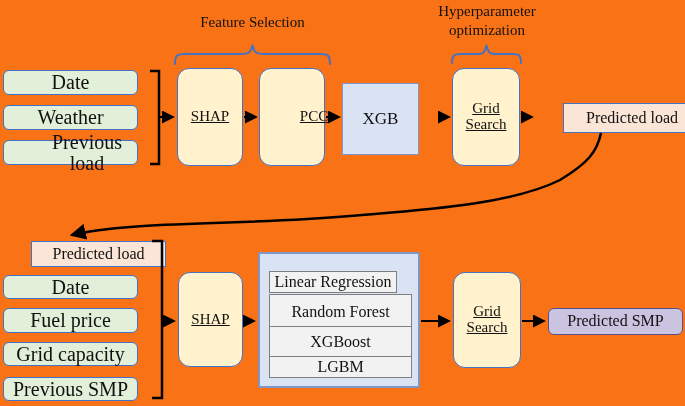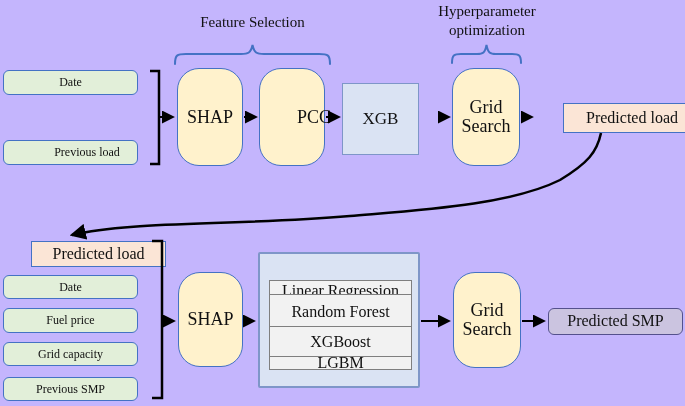--- a/index.html
+++ b/index.html
@@ -1,39 +1,39 @@
 <!DOCTYPE html>
 <html style="--input-fill: #e2efd9; --input-border: #4472c4; --process-fill: #fff2cc; --process-border: #4472c4; --model-fill: #dae3f3; --model-border: #7e96c8; --submodel-fill: #f2f2f2; --submodel-border: #7f7f7f; --load-fill: #fbe5d6; --load-border: #4472c4; --smp-fill: #cbc4e0; --smp-border: #54518c; --brace: #4472c4; --line: #000000;"><head>
 <meta charset="utf-8">
 <style>
   html,body{margin:0;padding:0;background:#ffffff;}
   .canvas{
-    position:relative;width:685px;height:406px;background:#c4b5fd;
+    position:relative;width:685px;height:406px;background:#f97316;
     font-family:"Liberation Serif","DejaVu Serif",serif;
     color:#111;overflow:hidden;
   }
   .box{
     position:absolute;box-sizing:border-box;
     display:flex;align-items:center;justify-content:center;
     text-align:center;line-height:1.05;
   }
   .input-box{
     background:var(--input-fill,#e2efd9);
     border:1.5px solid var(--input-border,#4472c4);
-    border-radius:6px;font-size:12px;
+    border-radius:6px;font-size:20px;
   }
   .load-box{
     background:var(--load-fill,#fbe5d6);
     border:1.5px solid var(--load-border,#4472c4);
     border-radius:0;font-size:16px;margin-left:28px;
   }
   .process-box{
     background:var(--process-fill,#fff2cc);
     border:1.5px solid var(--process-border,#4472c4);
-    border-radius:22px;font-size:18px;
+    border-radius:12px;font-size:15px;text-decoration:underline;
   }
   .xgb-box{
     background:var(--model-fill,#dae3f3);
     border:1.5px solid var(--model-border,#7e96c8);
     border-radius:0;font-size:17px;
   }
   .model-container{
     background:var(--model-fill,#dae3f3);
     border:2px solid var(--model-border,#7e96c8);
     border-radius:2px;
@@ -59,41 +59,42 @@
 </head>
 <body>
 
 <div class="canvas">
 
   <div class="lbl" style="left:160px;top:13px;width:185px;">Feature Selection</div>
 
   <div class="lbl" style="left:417px;top:2px;width:140px;">Hyperparameter optimization</div>
 
   <div class="box input-box" style="left:3px;top:70px;width:135px;height:25px;">Date</div>
+  <div class="box input-box" style="left:3px;top:105px;width:135px;height:25px;">Weather</div>
   <div class="box input-box" style="left:3px;top:140px;width:135px;height:25px;padding-left:33px;">Previous load</div>
 
   <div class="box process-box" style="left:177px;top:68px;width:66px;height:98px;">SHAP</div>
   <div class="box process-box" style="left:259px;top:68px;width:66px;height:98px;padding-left:44px;">PCC</div>
   <div class="box xgb-box" style="left:342px;top:83px;width:77px;height:72px;">XGB</div>
   <div class="box process-box" style="left:452px;top:68px;width:68px;height:98px;padding:0 8px;">Grid Search</div>
   <div class="box load-box" style="left:535px;top:103px;width:138px;height:30px;">Predicted load</div>
 
   <div class="box load-box" style="left:3px;top:241px;width:135px;height:26px;">Predicted load</div>
   <div class="box input-box" style="left:3px;top:275px;width:135px;height:24px;">Date</div>
   <div class="box input-box" style="left:3px;top:308px;width:135px;height:25px;">Fuel price</div>
   <div class="box input-box" style="left:3px;top:342px;width:135px;height:24px;">Grid capacity</div>
   <div class="box input-box" style="left:3px;top:377px;width:135px;height:24px;">Previous SMP</div>
 
   <div class="box process-box" style="left:178px;top:272px;width:65px;height:95px;">SHAP</div>
 
   <div class="box model-container" style="left:258px;top:252px;width:162px;height:136px;">
-    <div class="box submodel-box" style="left:9px;top:26px;width:143px;height:22px;">Linear Regression</div>
+    <div class="box submodel-box" style="left:9px;top:17px;width:128px;height:22px;">Linear Regression</div>
     <div class="box submodel-box" style="left:9px;top:40px;width:143px;height:36px;">Random Forest</div>
     <div class="box submodel-box" style="left:9px;top:72px;width:143px;height:33px;">XGBoost</div>
-    <div class="box submodel-box" style="left:9px;top:102px;width:143px;height:14px;">LGBM</div>
+    <div class="box submodel-box" style="left:9px;top:102px;width:143px;height:22px;">LGBM</div>
   </div>
 
   <div class="box process-box" style="left:453px;top:272px;width:68px;height:96px;padding:0 8px;">Grid Search</div>
 
   <div class="box smp-box" style="left:548px;top:308px;width:135px;height:27px;">Predicted SMP</div>
 
   <svg class="overlay" width="685" height="406" viewBox="0 0 685 406">
     <defs>
       <marker id="ah" viewBox="0 0 10 10" refX="8.5" refY="5" markerWidth="6.5" markerHeight="6.5" orient="auto">
         <path class="ah" d="M0,0 L10,5 L0,10 z"></path>

